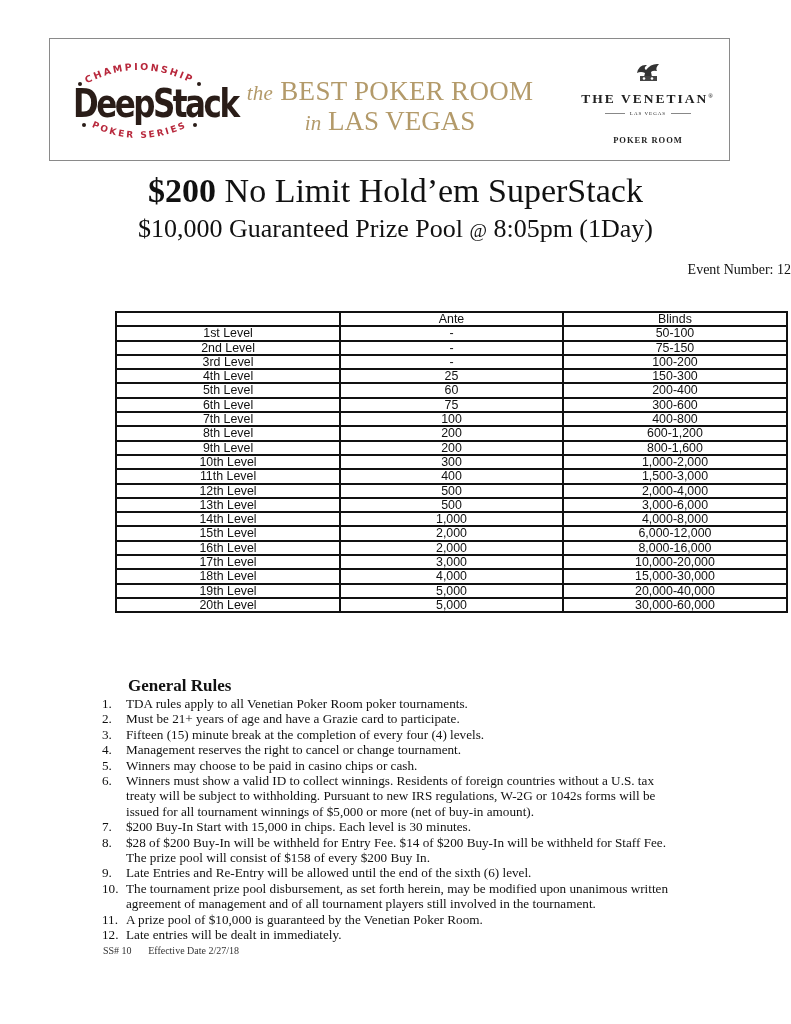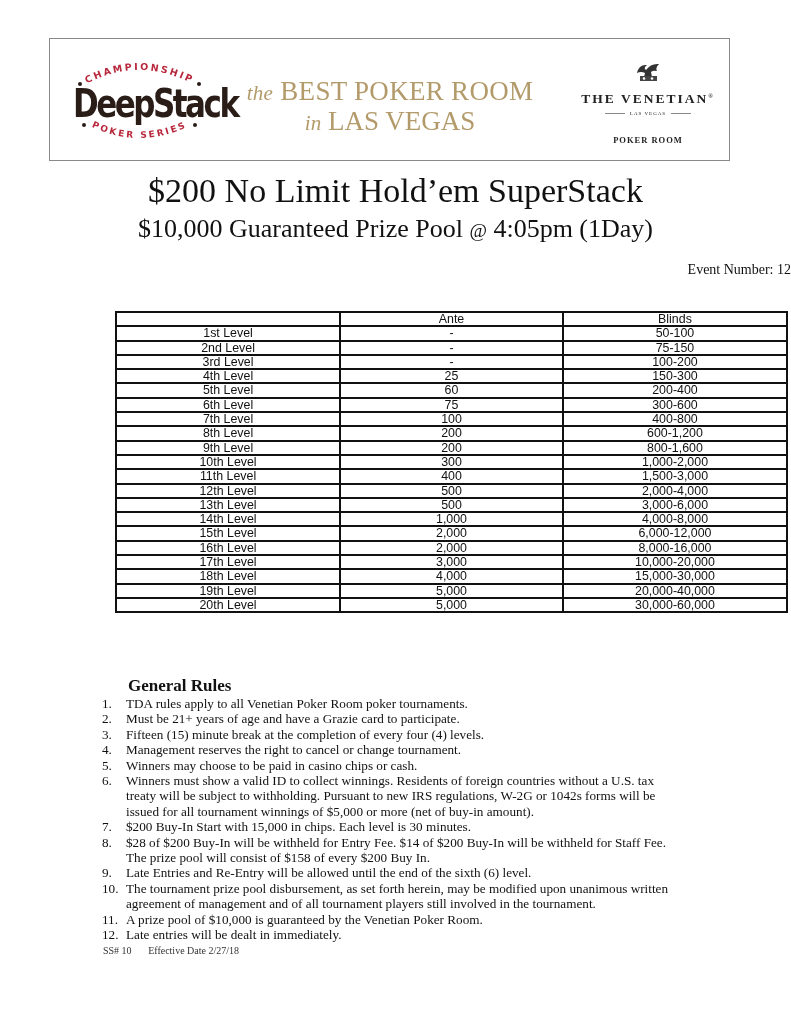--- a/index.html
+++ b/index.html
@@ -15,21 +15,21 @@
   .tagline .l2 { font-size:27px; }
   .tagline .sm { font-style:italic; font-size:21px; }
   .ven { position:absolute; left:524px; top:22px; width:148px; text-align:center; font-family:"Liberation Serif", serif; color:#222; }
   .ven-crest { width:30px; height:22px; margin:0 auto; }
   .ven-name { font-size:13.5px; letter-spacing:2px; margin-top:4px; font-weight:bold; }
   .ven-sub { font-size:5px; letter-spacing:1px; margin-top:4px; display:flex; align-items:center; justify-content:center; gap:5px; }
   .ven-sub .rule { width:20px; height:1px; background:#888; }
   .ven-room { font-size:8.5px; letter-spacing:1px; margin-top:19px; font-weight:bold; }
 
   .title1 { position:absolute; left:0; width:791px; top:171px; text-align:center; font-size:34px; line-height:40px; }
-  .title1 b { font-weight:normal; }
+  .title1 b { font-weight:bold; }
   .title2 { position:absolute; left:0; width:791px; top:213px; text-align:center; font-size:26px; line-height:32px; }
   .title2 .at { font-size:19px; }
   .event { position:absolute; left:0; width:791px; top:262px; text-align:right; font-size:14px; }
 
   table.levels { position:absolute; left:115px; top:311px; width:673px; border-collapse:collapse; font-family:"Liberation Sans", sans-serif; font-size:12.4px; }
   table.levels td, table.levels th { border:2px solid #111; text-align:center; height:12.3px; padding:0; line-height:12.3px; font-weight:normal; }
   table.levels col.c1 { width:187px; }
   table.levels col.c2 { width:186px; }
   table.levels col.c3 { width:187px; }
 
@@ -85,21 +85,21 @@
     <div class="ven-sub">
       <span class="rule"></span>
       <span>LAS VEGAS</span>
       <span class="rule"></span>
     </div>
     <div class="ven-room">POKER ROOM</div>
   </div>
 </div>
 
 <div class="title1"><b>$200</b><span> No Limit Hold’em SuperStack</span></div>
-<div class="title2"><span>$10,000 Guaranteed Prize Pool </span><span class="at">@</span><span> 4:05pm (1Day)</span></div>
+<div class="title2"><span>$10,000 Guaranteed Prize Pool </span><span class="at">@</span><span> 8:05pm (1Day)</span></div>
 <div class="event">Event Number: 12</div>
 
 <table class="levels">
   <colgroup>
       <col class="c1">
       <col class="c2">
       <col class="c3">
     </colgroup>
   <thead>
     <tr>

